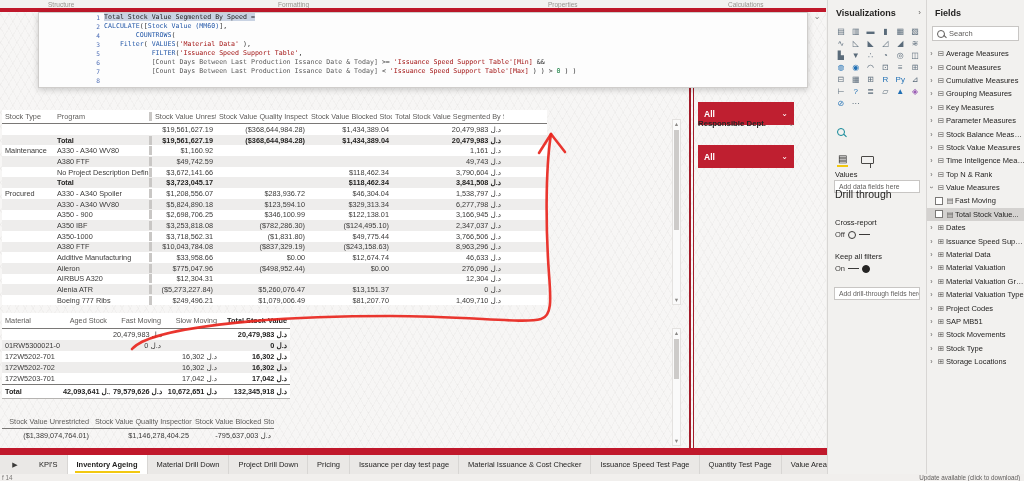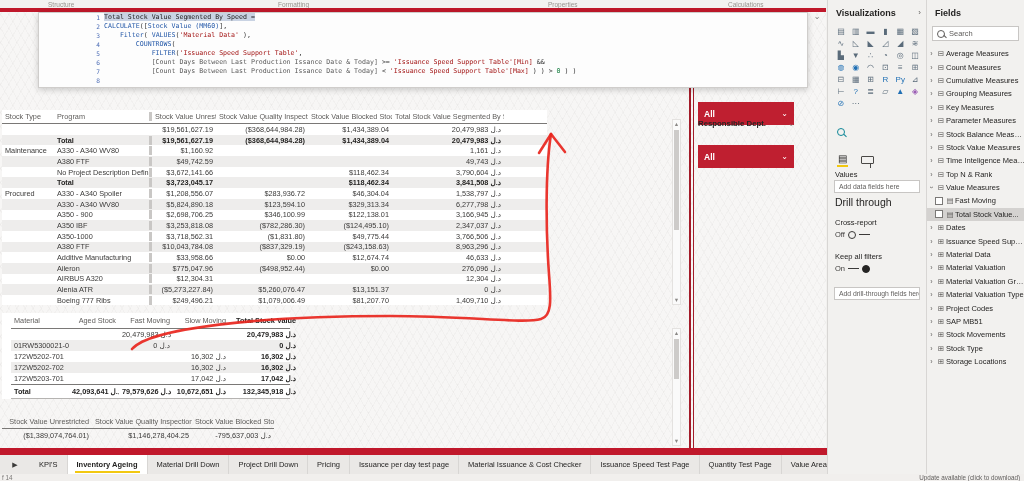--- a/index.html
+++ b/index.html
@@ -31,21 +31,21 @@
   .t-head{color:#5f5d5b;border-bottom:1px solid #7a7876;}
   .stripe{background:#eeedec;}
   .bold{font-weight:bold;color:#252423;}
   
   #table1{left:2px;top:98px;width:545px;height:195px;overflow:hidden;font-size:7.3px;}
   #table1 .t-row{grid-template-columns:52px 98px 64px 92px 84px 112px 40px;height:10.7px;}
   #table1 .t-head{height:13px;}
   #table1 .t-row>div:nth-child(2){border-right:3px solid #c9c7c5;}
   
   #table2{left:2px;top:301px;width:288px;font-size:7.3px;}
-  #table2 .t-row{grid-template-columns:58px 50px 54px 56px 70px;height:11px;margin-left:9px;}
+  #table2 .t-row{grid-template-columns:58px 50px 54px 56px 70px;height:11px;}
   #table2 .t-head{height:15px;}
   #table2 .t-total{border-top:1px solid #7a7876;border-bottom:1px solid #b5b3b1;height:13px;font-weight:bold;color:#252423;}
   
   #table3{left:2px;top:403px;width:272px;font-size:7.3px;background:transparent;}
   #table3 .t-row{grid-template-columns:90px 100px 82px;height:13px;}
   
   .vscroll{position:absolute;width:9px;background:#fafafa;border:1px solid #e4e2e0;box-sizing:border-box;}
   .vscroll .arr{position:absolute;left:0;width:100%;text-align:center;font-size:5.5px;color:#8a8886;line-height:8px;}
   .vscroll .thumb{position:absolute;left:1px;width:5px;background:#cdcbc9;}
   #scroll1{left:672px;top:107px;height:186px;}
@@ -86,21 +86,21 @@
   .mag{display:inline-block;position:relative;width:6px;height:6px;border:1.2px solid #118898;border-radius:50%;}
   .mag::after{content:"";position:absolute;width:4px;height:1.2px;background:#118898;transform:rotate(45deg);right:-3px;bottom:-1px;}
   #viz-search{position:absolute;left:9px;top:128px;}
   #viz-tabs{position:absolute;left:10px;top:146px;display:flex;gap:14px;align-items:flex-end;height:18px;}
   #viz-tab-fields{position:relative;font-size:10px;color:#252423;}
   #viz-tab-fields::after{content:"";position:absolute;left:-1px;right:-1px;bottom:-3px;height:2.5px;background:#f2c811;}
   .roller{position:relative;width:11px;height:6px;border:1px solid #4a4846;border-radius:1px;}
   .roller::after{content:"";position:absolute;right:2px;top:6px;width:1.5px;height:5px;background:#4a4846;}
   .pane-label{position:absolute;left:7px;font-size:7.5px;color:#252423;}
   .field-well{position:absolute;left:6px;width:86px;height:13px;background:#fff;border:1px solid #c8c6c4;box-sizing:border-box;font-size:6.8px;color:#605e5c;line-height:11px;padding-left:4px;overflow:hidden;white-space:nowrap;}
-  #drill-heading{position:absolute;left:7px;top:196px;font-size:10.5px;color:#252423;}
+  #drill-heading{position:absolute;left:7px;top:188px;font-size:10.5px;color:#252423;}
   .toggle{position:absolute;left:7px;display:flex;align-items:center;gap:3px;font-size:7.5px;color:#3b3a39;}
   .tg-line{width:11px;height:1.8px;background:#3b3a39;}
   .tg-knob{width:6px;height:6px;border:1.5px solid #3b3a39;border-radius:50%;background:#f2f1ef;}
   .tg-knob.on{background:#252423;border-color:#252423;}
   
   #fields-search{position:absolute;left:5px;top:26px;width:87px;height:15px;background:#fff;border:1px solid #c8c6c4;box-sizing:border-box;display:flex;align-items:center;gap:4px;padding-left:4px;font-size:7.5px;color:#605e5c;}
   #fields-search .mag{border-color:#605e5c;}
   #fields-search .mag::after{background:#605e5c;}
   #fields-list{position:absolute;left:0;top:47px;width:98px;}
   .field-item{display:flex;align-items:center;height:13.4px;font-size:7.5px;color:#252423;white-space:nowrap;overflow:hidden;}
@@ -388,22 +388,22 @@
 
     <svg id="annotation" viewBox="0 0 826 436">
       <path id="annotation-path" d="M132,337 C150,316 260,304 390,304 C470,304 523,312 541,307 C552,304 551,288 549,262 C546,222 545,160 551,122" fill="none" stroke="#e8251d" stroke-width="2.6" stroke-linecap="round" opacity="0.92"></path>
       <path id="annotation-head" d="M551,122 L539,141 M551,122 L565,140" fill="none" stroke="#e8251d" stroke-width="2.6" stroke-linecap="round" opacity="0.92"></path>
     </svg>
   </div>
 
   <div id="fx-panel">
       <div class="fx-line"><span class="fx-num">1</span><span><span class="cd-sel">Total Stock Value Segmented By Speed =</span></span></div>
       <div class="fx-line"><span class="fx-num">2</span><span><span class="cd-f">CALCULATE</span><span class="cd-p">([</span><span class="cd-f">Stock Value (MM60)</span><span class="cd-p">],</span></span></div>
+      <div class="fx-line"><span class="fx-num">4</span><span><span class="cd-p">        </span><span class="cd-f">COUNTROWS</span><span class="cd-p">(</span></span></div>
       <div class="fx-line"><span class="fx-num">3</span><span><span class="cd-p">    </span><span class="cd-f">Filter</span><span class="cd-p">( </span><span class="cd-f">VALUES</span><span class="cd-p">(</span><span class="cd-s">'Material Data'</span><span class="cd-p"> ),</span></span></div>
-      <div class="fx-line"><span class="fx-num">4</span><span><span class="cd-p">        </span><span class="cd-f">COUNTROWS</span><span class="cd-p">(</span></span></div>
       <div class="fx-line"><span class="fx-num">5</span><span><span class="cd-p">            </span><span class="cd-f">FILTER</span><span class="cd-p">(</span><span class="cd-s">'Issuance Speed Support Table'</span><span class="cd-p">,</span></span></div>
       <div class="fx-line"><span class="fx-num">6</span><span><span class="cd-p">            </span><span class="cd-c">[Count Days Between Last Production Issance Date &amp; Today]</span><span class="cd-p"> &gt;= </span><span class="cd-s">'Issuance Speed Support Table'</span><span class="cd-s">[Min]</span><span class="cd-p"> &amp;&amp;</span></span></div>
       <div class="fx-line"><span class="fx-num">7</span><span><span class="cd-p">            </span><span class="cd-c">[Count Days Between Last Production Issance Date &amp; Today]</span><span class="cd-p"> &lt; </span><span class="cd-s">'Issuance Speed Support Table'</span><span class="cd-s">[Max]</span><span class="cd-p"> ) ) &gt; </span><span class="cd-n">0</span><span class="cd-p"> ) )</span></span></div>
       <div class="fx-line"><span class="fx-num">8</span><span></span></div>
     </div>
 
   <div id="red-bottom-bar"></div>
 
   <div id="tab-strip">
     <span id="tab-nav-arrow">▶</span>

